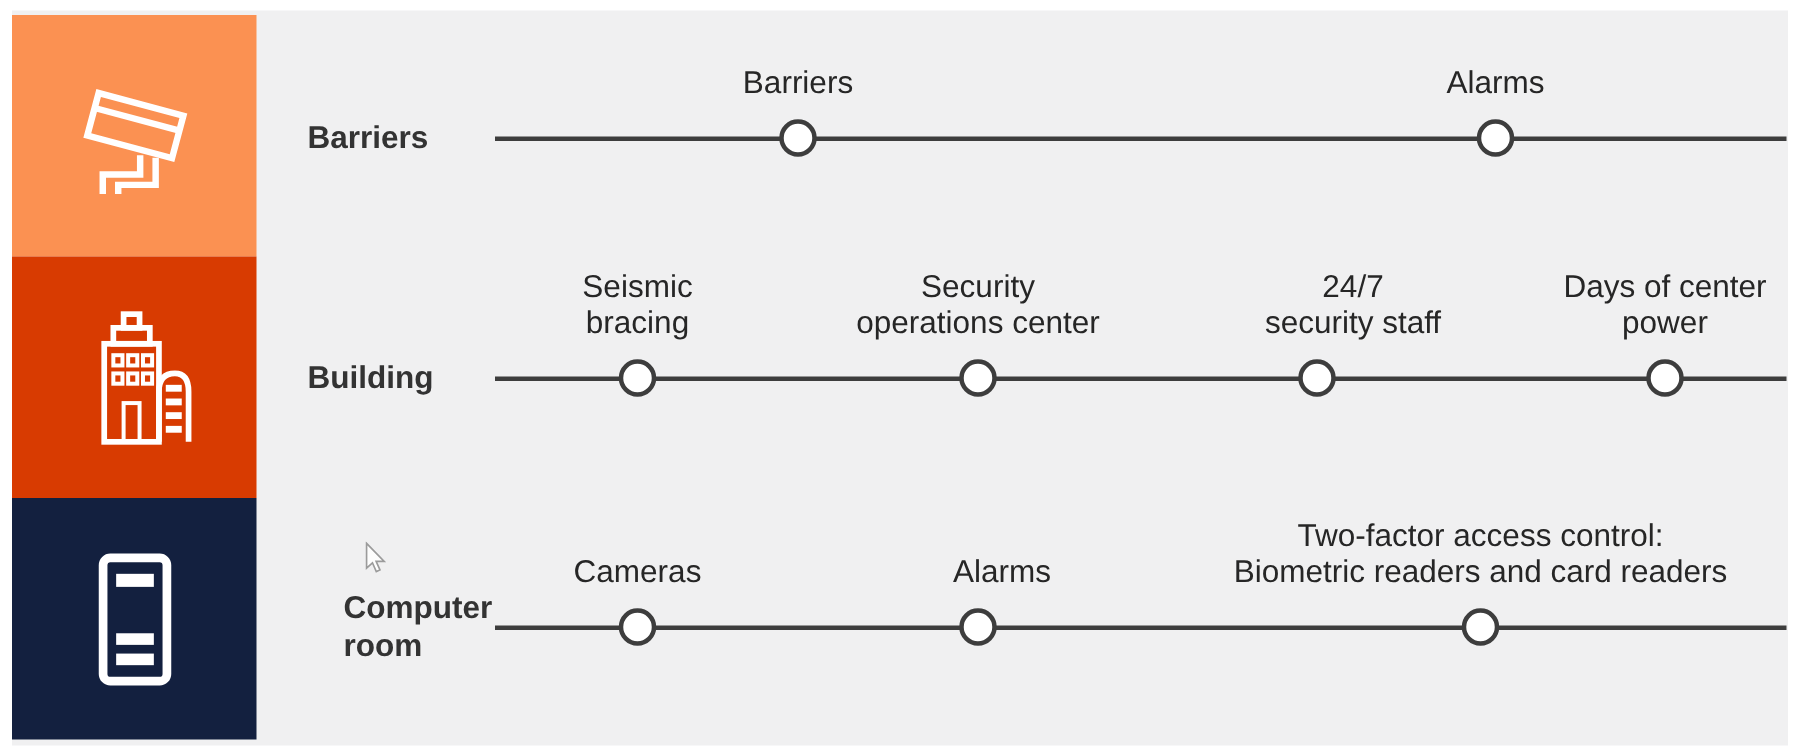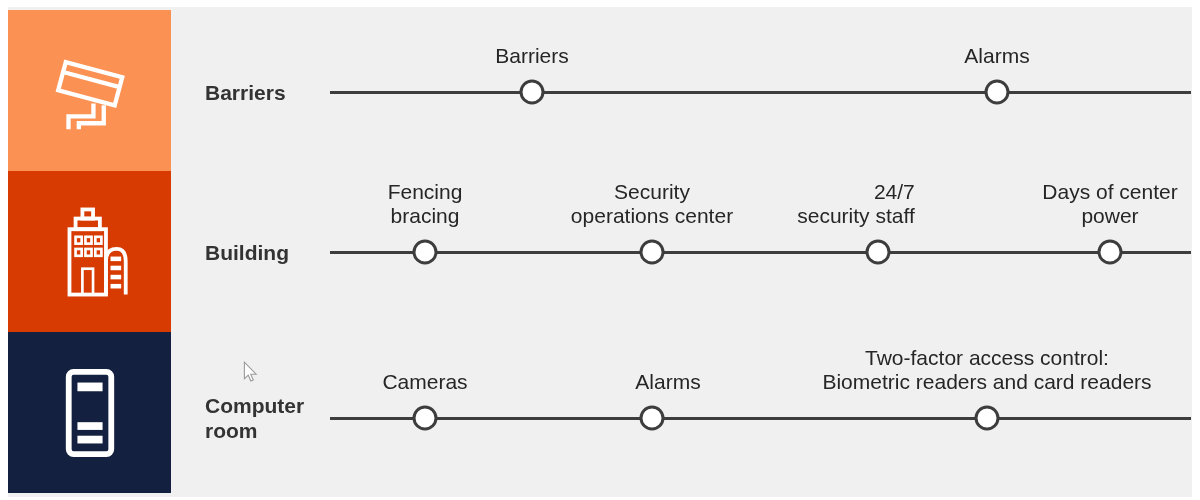--- a/index.html
+++ b/index.html
@@ -89,33 +89,33 @@
   <div id="rows">
       <div class="row-line" style="left: 330px; width: 861px; top: 90.5px;"></div>
       <div class="row-label" style="top: 92px;">Barriers</div>
       <div class="node-circle" style="left: 532px; top: 92px;"></div>
       <div class="node-label" style="left: 532px; bottom: 432px;">Barriers</div>
       <div class="node-circle" style="left: 997px; top: 92px;"></div>
       <div class="node-label" style="left: 997px; bottom: 432px;">Alarms</div>
       <div class="row-line" style="left: 330px; width: 861px; top: 250.5px;"></div>
       <div class="row-label" style="top: 252px;">Building</div>
       <div class="node-circle" style="left: 425px; top: 252px;"></div>
-      <div class="node-label" style="left: 425px; bottom: 272px;">Fencing
+      <div class="node-label" style="left: 425px; bottom: 272px;">Seismic
 bracing</div>
       <div class="node-circle" style="left: 652px; top: 252px;"></div>
       <div class="node-label" style="left: 652px; bottom: 272px;">Security
 operations center</div>
       <div class="node-circle" style="left: 878px; top: 252px;"></div>
-      <div class="node-label" style="left: 856px; bottom: 272px; text-align: right;">24/7
+      <div class="node-label" style="left: 902px; bottom: 272px;">24/7
 security staff</div>
       <div class="node-circle" style="left: 1110px; top: 252px;"></div>
       <div class="node-label" style="left: 1110px; bottom: 272px;">Days of center
 power</div>
       <div class="row-line" style="left: 330px; width: 861px; top: 416.5px;"></div>
-      <div class="row-label" style="top: 418px;">Computer
+      <div class="row-label" style="top: 418px; margin-left: 24px;">Computer
 room</div>
       <div class="node-circle" style="left: 425px; top: 418px;"></div>
       <div class="node-label" style="left: 425px; bottom: 106px;">Cameras</div>
       <div class="node-circle" style="left: 652px; top: 418px;"></div>
       <div class="node-label" style="left: 652px; bottom: 106px; margin-left: 16px;">Alarms</div>
       <div class="node-circle" style="left: 987px; top: 418px;"></div>
       <div class="node-label" style="left: 987px; bottom: 106px;">Two-factor access control:
 Biometric readers and card readers</div>
     </div>
 

